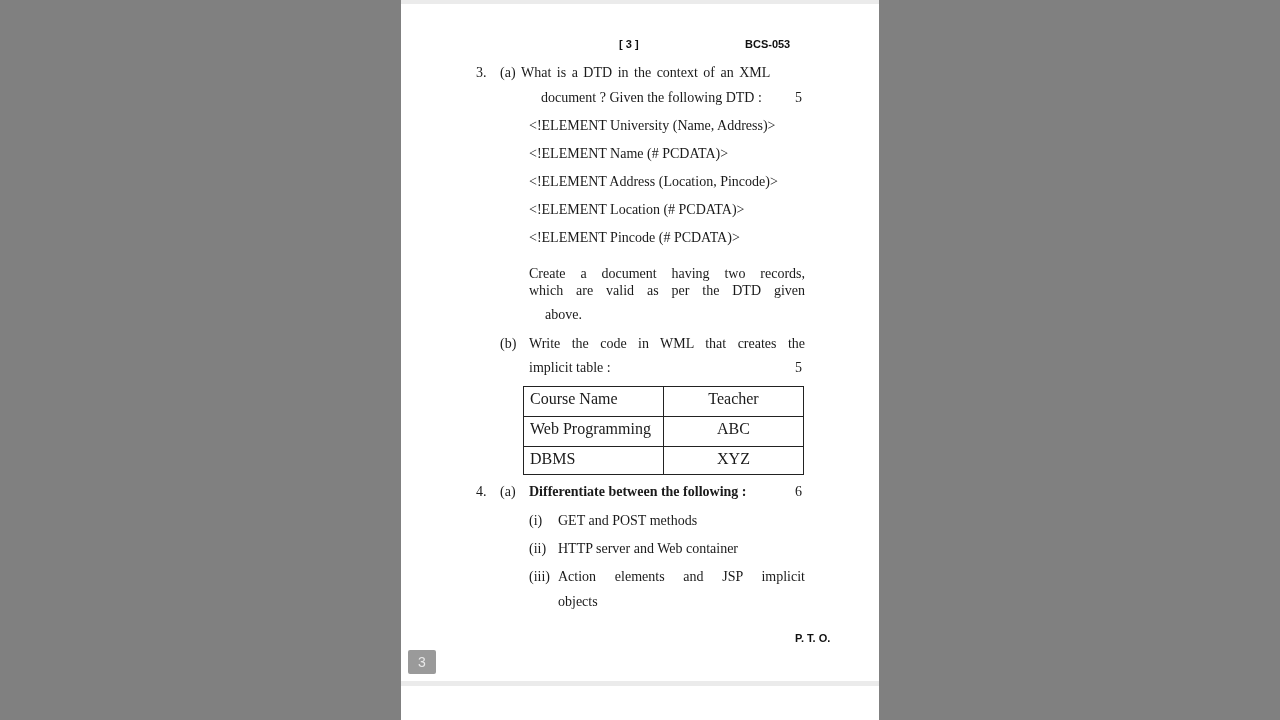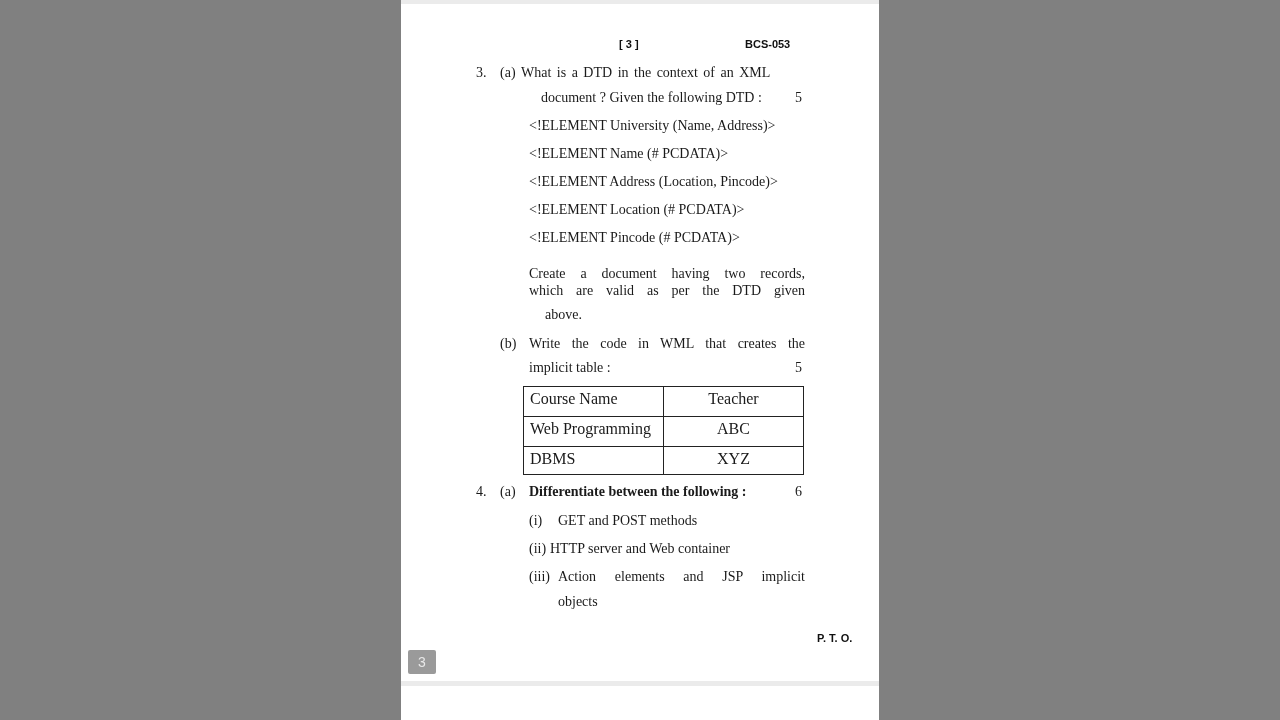--- a/index.html
+++ b/index.html
@@ -89,23 +89,23 @@
   </div>
 
   <div class="t" style="left:75px; top:484px;">4.</div>
   <div class="t" style="left:99px; top:484px;">(a)</div>
   <div class="t" style="left:128px; top:484px;font-weight:bold;">Differentiate between the following :</div>
   <div class="t" style="left:394px; top:484px;">6</div>
 
   <div class="t" style="left:128px; top:513px;">(i)</div>
   <div class="t" style="left:157px; top:513px;">GET and POST methods</div>
   <div class="t" style="left:128px; top:541px;">(ii)</div>
-  <div class="t" style="left:149px; top:541px;">HTTP server and Web container</div>
+  <div class="t" style="left:157px; top:541px;">HTTP server and Web container</div>
   <div class="t" style="left:128px; top:569px;">(iii)</div>
   <div class="t" style="left:157px; top:569px; width:247px; text-align:justify; text-align-last:justify; white-space:normal;">Action elements and JSP implicit</div>
   <div class="t" style="left:157px; top:594px;">objects</div>
 
-  <div class="hdr" style="left:384px; top:632px;padding-left:32px;">P. T. O.</div>
+  <div class="hdr" style="left:362px; top:632px;padding-left:32px;">P. T. O.</div>
 
   <div class="page-badge">3</div>
 
   <div class="page-bottom-strip"></div>
 </div>
 
 </body></html>

